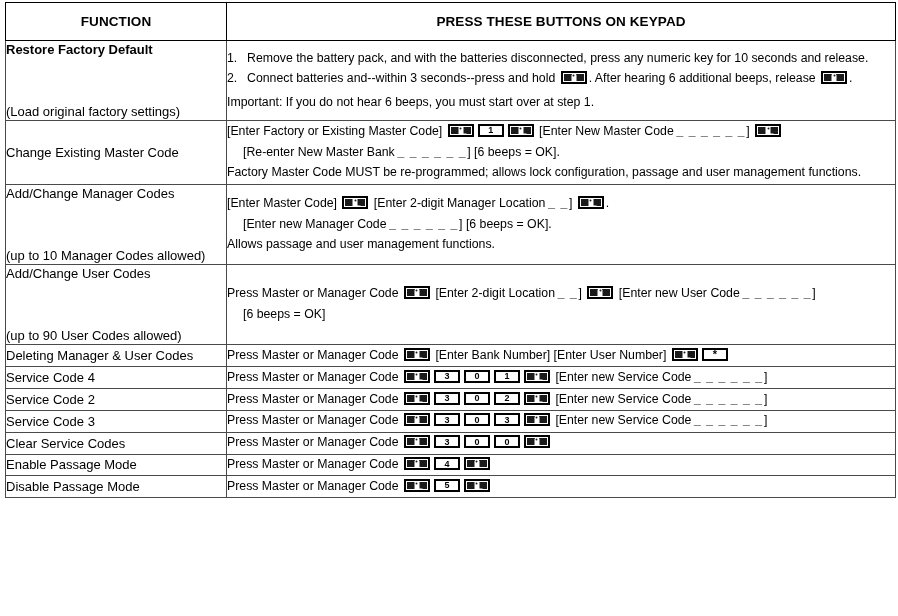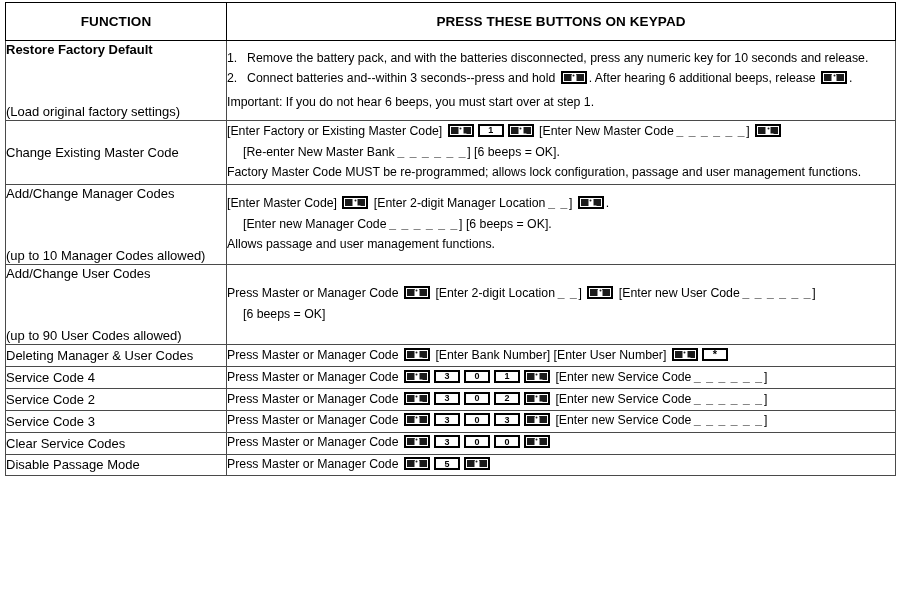--- a/index.html
+++ b/index.html
@@ -257,20 +257,28 @@
         <tr>
           <td class="fn-cell">
             <span class="fn-title">Clear Service Codes</span>
           </td>
           <td class="keys-cell">
             <div class="kline"><span>Press Master or Manager Code </span><span class="kbtn key"><span class="keyshape"></span></span><span class="kbtn digit"><span class="glyph">3</span></span><span class="kbtn digit"><span class="glyph">0</span></span><span class="kbtn digit"><span class="glyph">0</span></span><span class="kbtn key"><span class="keyshape"></span></span></div>
           </td>
         </tr>
         <tr>
           <td class="fn-cell">
+            <span class="fn-title">Enable Passage Mode</span>
+          </td>
+          <td class="keys-cell">
+            <div class="kline"><span>Press Master or Manager Code </span><span class="kbtn key"><span class="keyshape"></span></span><span class="kbtn digit"><span class="glyph">4</span></span><span class="kbtn key"><span class="keyshape"></span></span></div>
+          </td>
+        </tr>
+        <tr>
+          <td class="fn-cell">
             <span class="fn-title">Disable Passage Mode</span>
           </td>
           <td class="keys-cell">
             <div class="kline"><span>Press Master or Manager Code </span><span class="kbtn key"><span class="keyshape"></span></span><span class="kbtn digit"><span class="glyph">5</span></span><span class="kbtn key"><span class="keyshape"></span></span></div>
           </td>
         </tr>
       </tbody>
   </table>
 </div>
 

